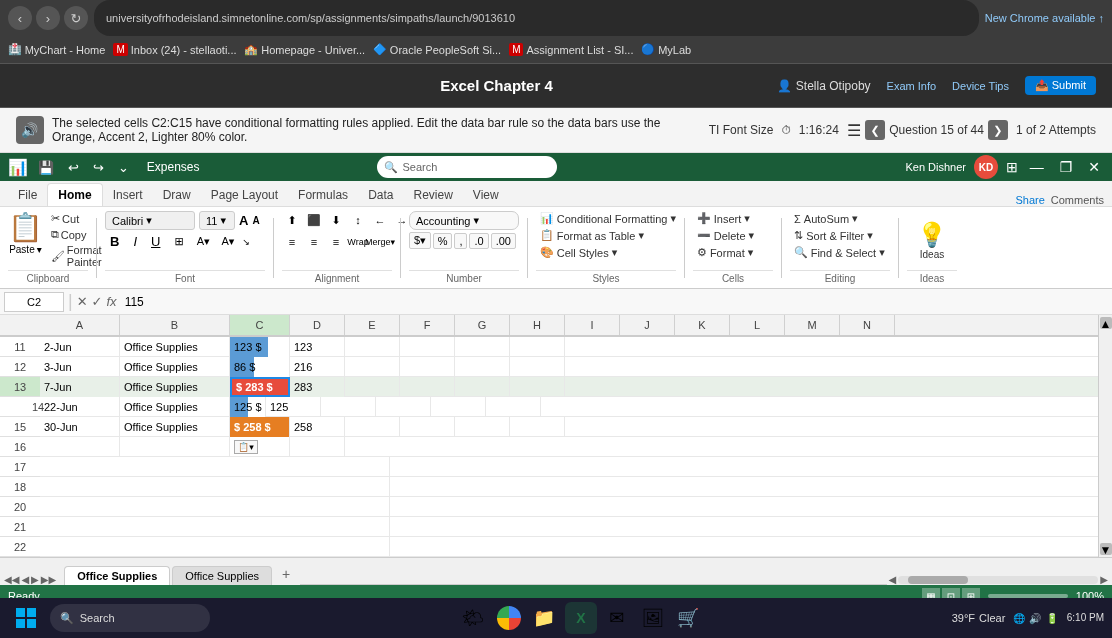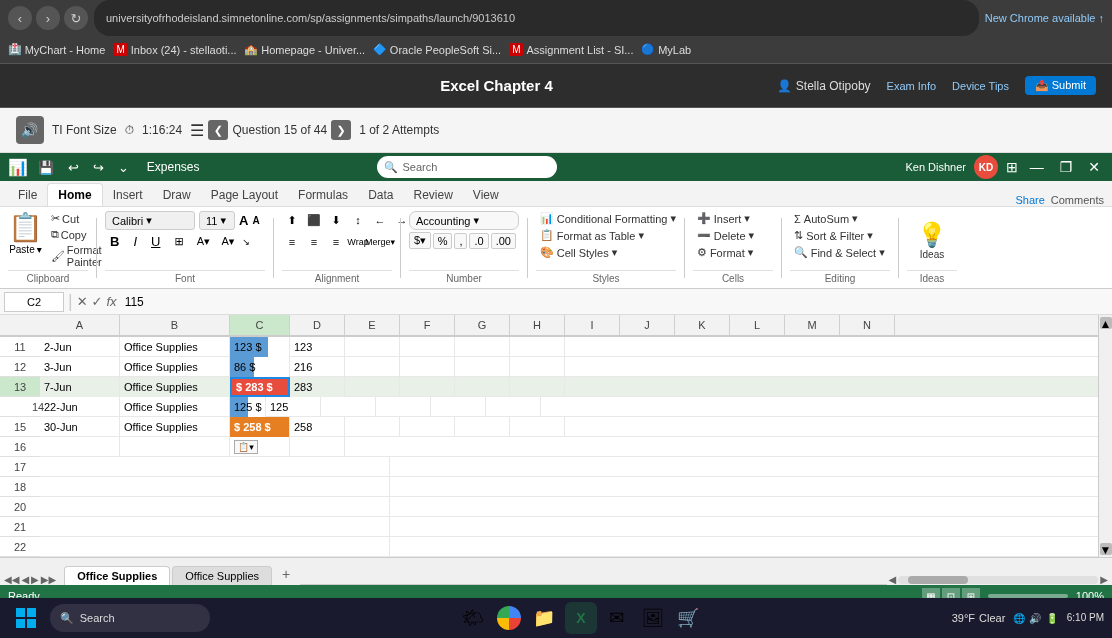--- a/index.html
+++ b/index.html
@@ -159,20 +159,21 @@
       <span>📤</span>
       <span>Submit</span>
     </button>
   </div>
 </div>
 
 <div class="instruction-bar">
   <div class="speaker-btn">
     <span>🔊</span>
   </div>
+  <span class="instruction-text">The selected cells C2:C15 have conditional formatting rules applied. Edit the data bar rule so the data bars use the Orange, Accent 2, Lighter 80% color.</span>
   <div class="instruction-right">
     <span>TI Font Size</span>
     <span>⏱</span>
     <span>1:16:24</span>
     <div class="question-nav">
       <span style="font-size:16px;">☰</span>
       <div class="q-arrow">❮</div>
       <span>Question 15 of 44</span>
       <div class="q-arrow">❯</div>
     </div>

